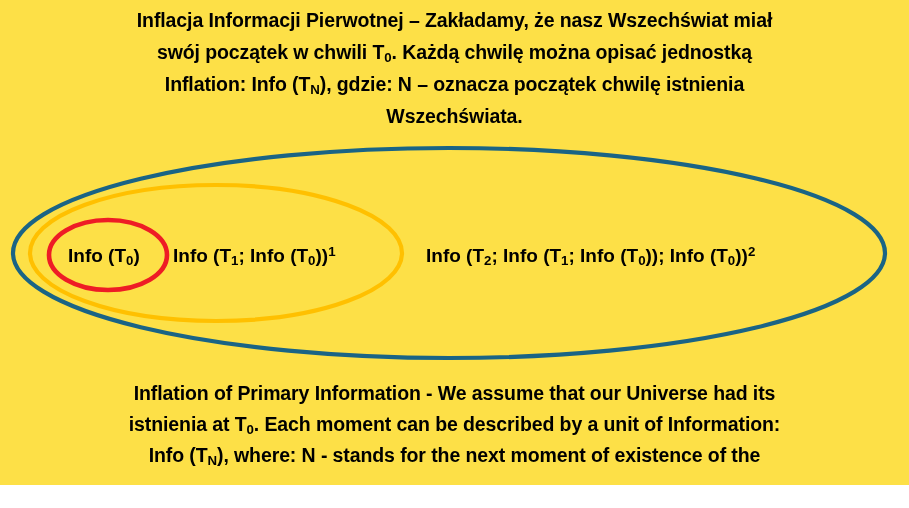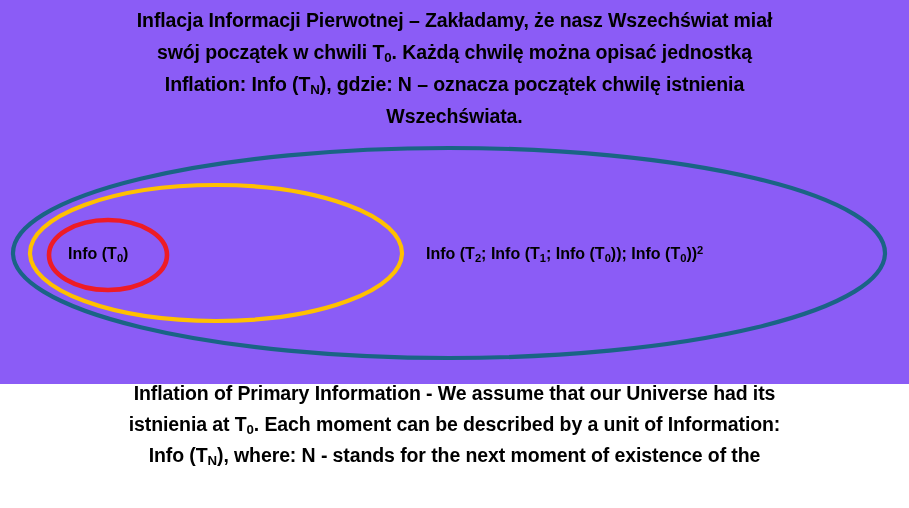--- a/index.html
+++ b/index.html
@@ -11,22 +11,22 @@
     width: 909px;
     height: 508px;
     overflow: hidden;
     font-family: "Liberation Sans", sans-serif;
     color: #000000;
     position: relative;
   }
   #slide {
     position: relative;
     width: 909px;
-    height: 384px;
-    background: #8b5cf6;
+    height: 485px;
+    background: #fde047;
   }
 
   
   .caption {
     position: absolute;
     left: 0;
     width: 909px;
     text-align: center;
     font-weight: bold;
     color: #000000;
@@ -63,21 +63,21 @@
   #diagram svg {
     display: block;
     width: 909px;
     height: 232px;
   }
 
   
   .ellipse-label {
     position: absolute;
     font-weight: bold;
-    font-size: 16px;
+    font-size: 19px;
     color: #000000;
     white-space: nowrap;
     line-height: 1;
   }
   .ellipse-label sub {
     font-size: 0.7em;
     vertical-align: -0.24em;
     line-height: 0;
   }
   .ellipse-label sup {
@@ -115,20 +115,23 @@
       <ellipse cx="449" cy="115" rx="436" ry="105" fill="none" stroke="#1A6485" stroke-width="4.2"></ellipse>
       <ellipse cx="216" cy="115" rx="186" ry="68" fill="none" stroke="#FFC000" stroke-width="4.2"></ellipse>
       <ellipse cx="108" cy="117" rx="59" ry="35" fill="none" stroke="#EE1C25" stroke-width="4.6"></ellipse>
     </svg>
   </div>
 
   <div class="ellipse-label" id="label-t0">
     <span>Info (T</span><sub>0</sub><span>)</span>
   </div>
 
+  <div class="ellipse-label" id="label-t1">
+    <span>Info (T</span><sub>1</sub><span>; Info (T</span><sub>0</sub><span>))</span><sup>1</sup>
+  </div>
 
   <div class="ellipse-label" id="label-t2">
     <span>Info (T</span><sub>2</sub><span>; Info (T</span><sub>1</sub><span>; Info (T</span><sub>0</sub><span>)); Info (T</span><sub>0</sub><span>))</span><sup>2</sup>
   </div>
 
   <div class="caption" id="caption-bottom">
     <span>Inflation of Primary Information - We assume that our Universe had its</span><br>
     <span><span>istnienia at T</span><sub>0</sub><span>. Each moment can be described by a unit of Information:</span></span><br>
     <span><span>Info (T</span><sub>N</sub><span>), where: N - stands for the next moment of existence of the</span></span><br>
   </div>

